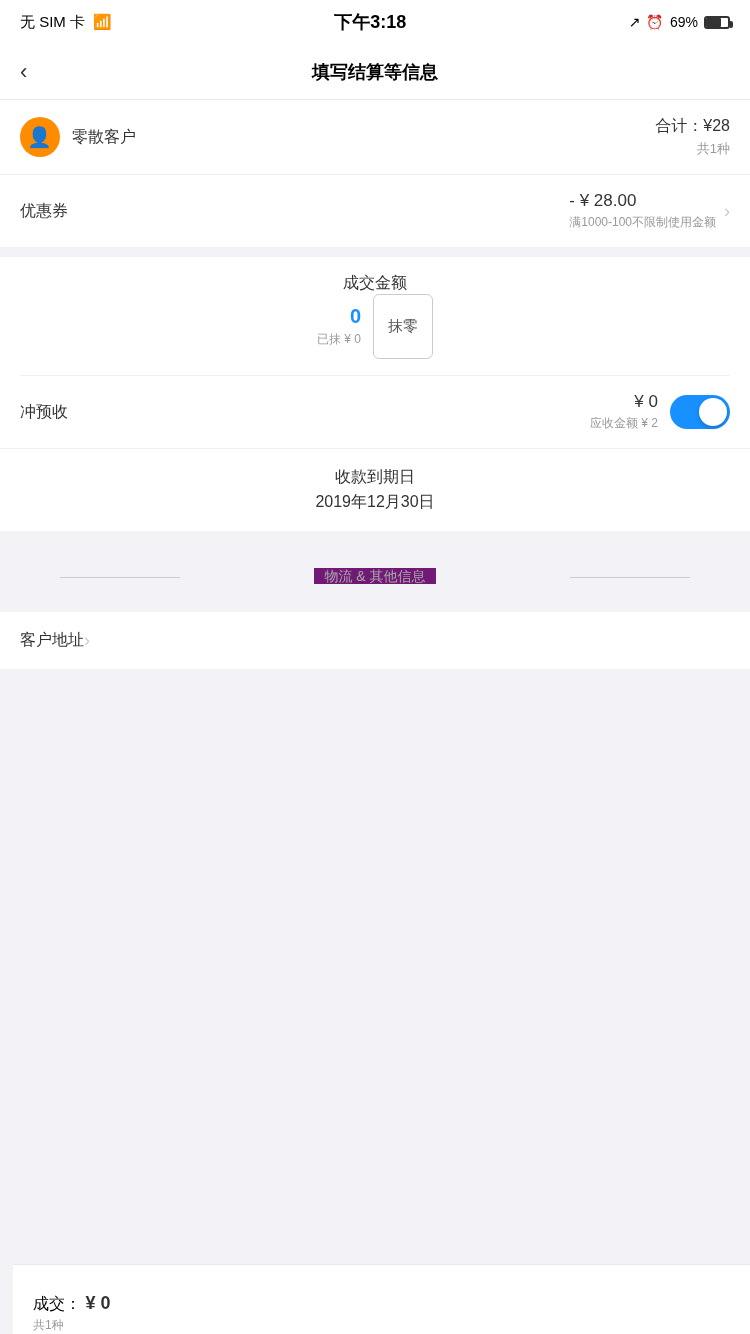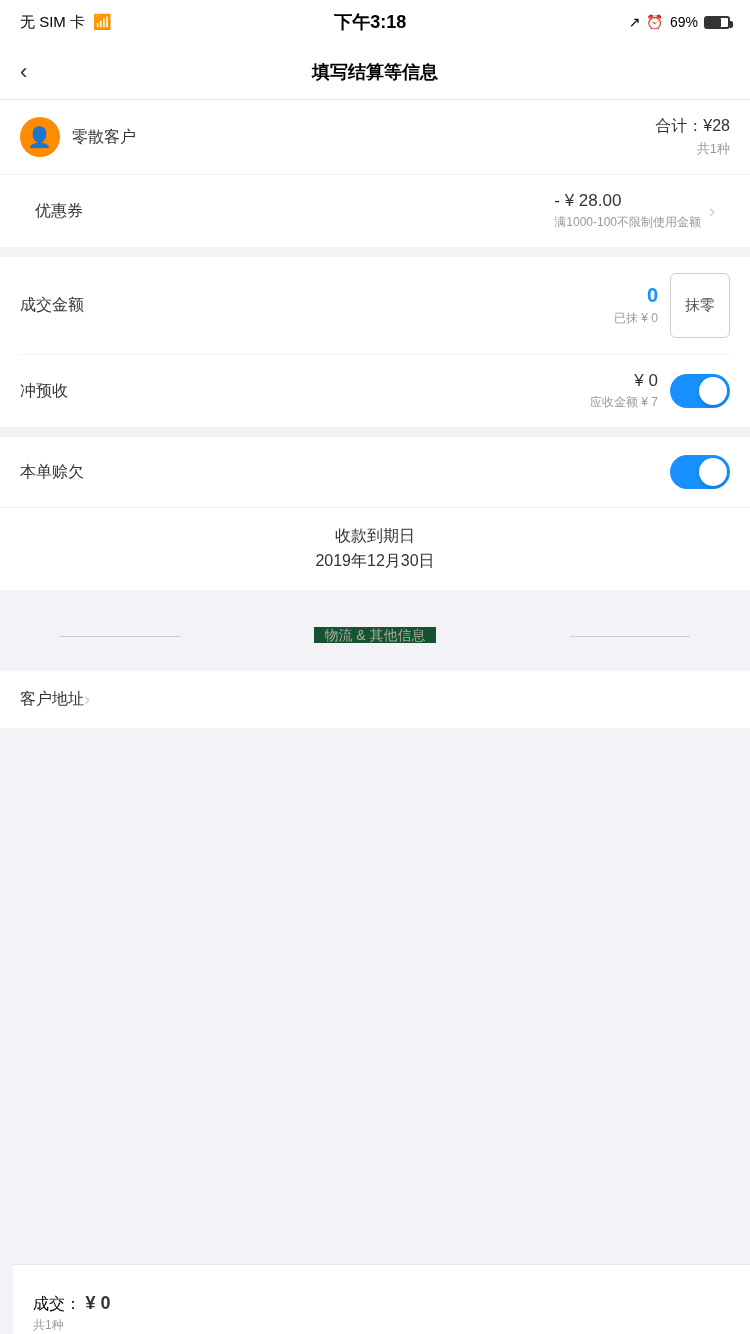--- a/index.html
+++ b/index.html
@@ -119,21 +119,21 @@
       color: #333;
     }
     .total-count {
       font-size: 13px;
       color: #999;
       margin-top: 3px;
     }
 
     
     .coupon-row {
-      padding: 16px 35px;
+      padding: 16px 20px;
       display: flex;
       align-items: center;
       justify-content: space-between;
       border-top: 1px solid #f0f0f0;
     }
     .coupon-label {
       font-size: 16px;
       color: #333;
     }
     .coupon-right {
@@ -162,20 +162,21 @@
     
     .amount-section {
       background: #fff;
       margin-bottom: 10px;
     }
     .amount-row {
       padding: 16px 20px;
       display: flex;
       align-items: center;
       justify-content: space-between;
+      flex-direction: column;
     }
     .amount-label {
       font-size: 16px;
       color: #333;
     }
     .amount-right {
       display: flex;
       align-items: center;
       gap: 12px;
     }
@@ -313,21 +314,21 @@
       top: 50%;
       width: 120px;
       height: 1px;
       background: #ccc;
     }
     .logistics-header::before { left: 60px; }
     .logistics-header::after { right: 60px; }
     .logistics-text {
       font-size: 14px;
       color: #aaa;
-      background: #14532d;
+      background: #701a75;
       position: relative;
       z-index: 1;
       padding: 0 10px;
     }
 
     
     .address-section {
       background: #fff;
       margin-top: 10px;
     }
@@ -471,35 +472,29 @@
       </div>
     </div>
 
     <div class="inner-divider"></div>
 
     <div class="prepay-row">
       <span class="prepay-label">冲预收</span>
       <div class="prepay-right">
         <div class="prepay-info">
           <div class="prepay-amount">¥ 0</div>
-          <div class="prepay-sub">应收金额 ¥ 7</div>
+          <div class="prepay-sub">应收金额 ¥ 2</div>
         </div>
         <div class="toggle">
           <div class="toggle-knob"></div>
         </div>
       </div>
     </div>
   </div>
 
-  <div class="section debt-section">
-    <span class="debt-label">本单赊欠</span>
-    <div class="toggle">
-      <div class="toggle-knob"></div>
-    </div>
-  </div>
 
   <div class="section" style="margin-top:-10px; border-top: 1px solid #f0f0f0;">
     <div class="due-date-row">
       <span class="due-date-label">收款到期日</span>
       <span class="due-date-value">2019年12月30日</span>
     </div>
   </div>
 
   <div class="divider-section"></div>
 

